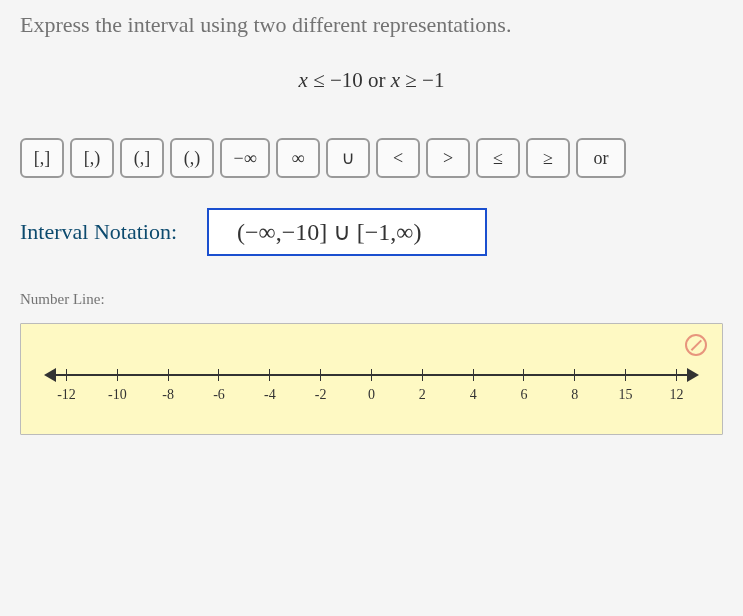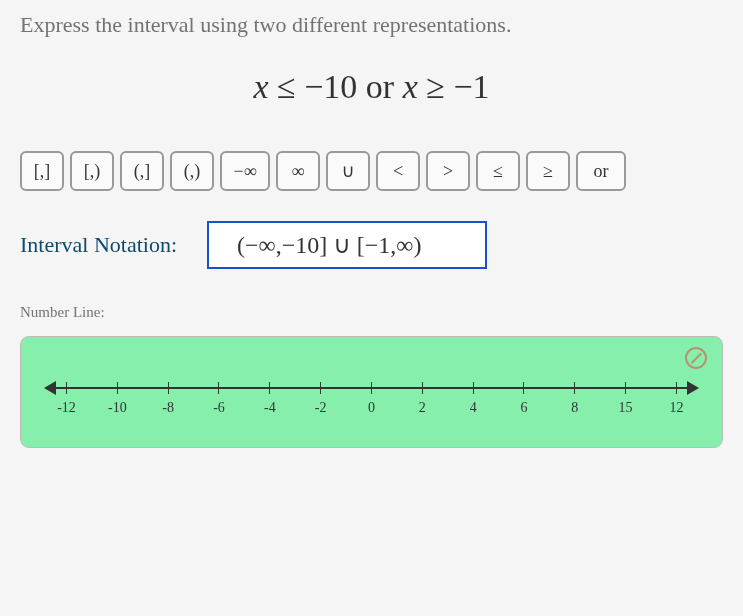--- a/index.html
+++ b/index.html
@@ -18,21 +18,21 @@
     .container {
       padding: 12px 20px;
     }
     .prompt {
       font-size: 22px;
       color: #737373;
       margin-bottom: 30px;
     }
     .expression {
       text-align: center;
-      font-size: 34px;
+      font-size: 21px;
       font-family: 'Times New Roman', serif;
       font-style: italic;
       margin-bottom: 45px;
     }
     .expression .var {
       font-style: italic;
     }
     .expression .op {
       font-style: normal;
     }
@@ -90,22 +90,22 @@
       background: #fff;
       min-width: 280px;
     }
     .numline-label {
       font-size: 15px;
       color: #737373;
       margin-bottom: 15px;
     }
     .numline-container {
       border: 1px solid #bbb;
-      border-radius: 9px;
-      background: #86efac;
+      border-radius: 1px;
+      background: #fef9c3;
       padding: 20px 15px 10px 15px;
       position: relative;
     }
     .reset-icon {
       position: absolute;
       top: 10px;
       right: 15px;
       width: 22px;
       height: 22px;
       border: 2px solid #d9534f;

